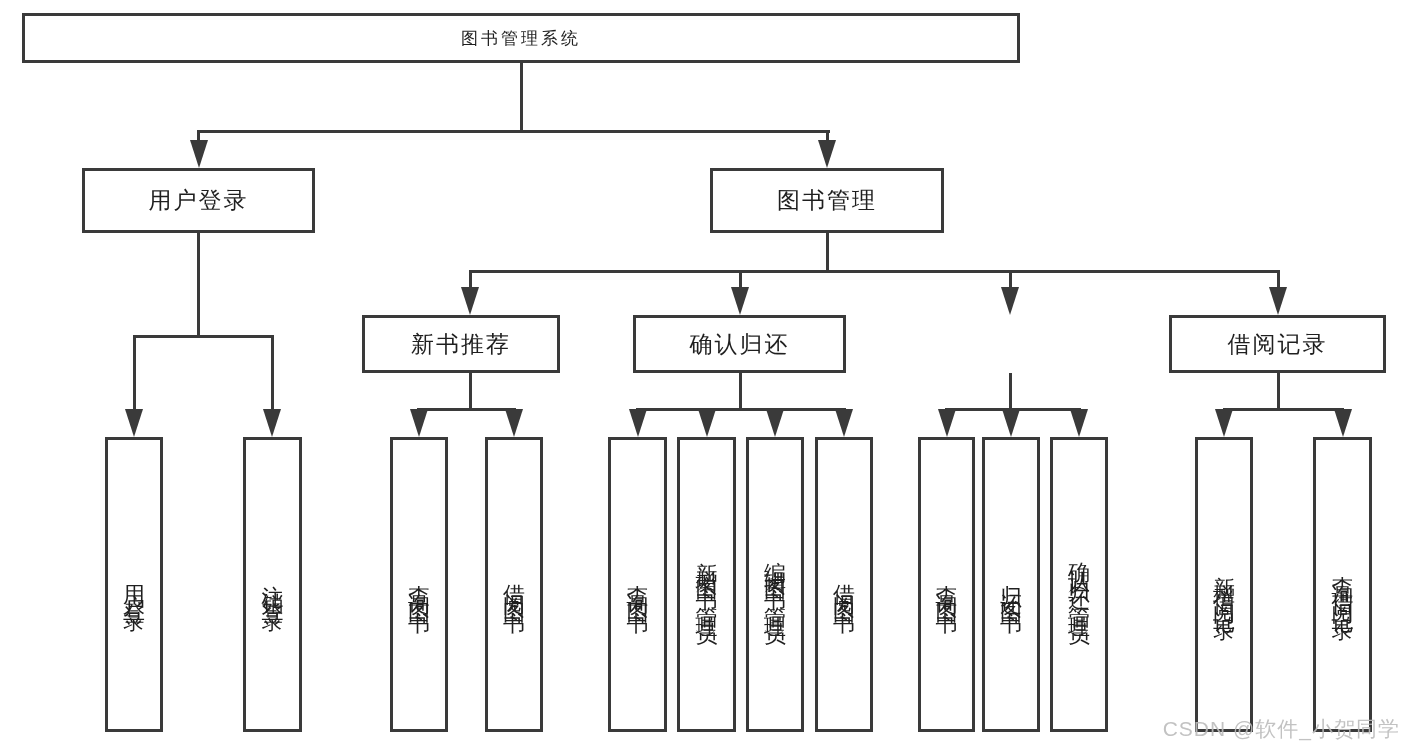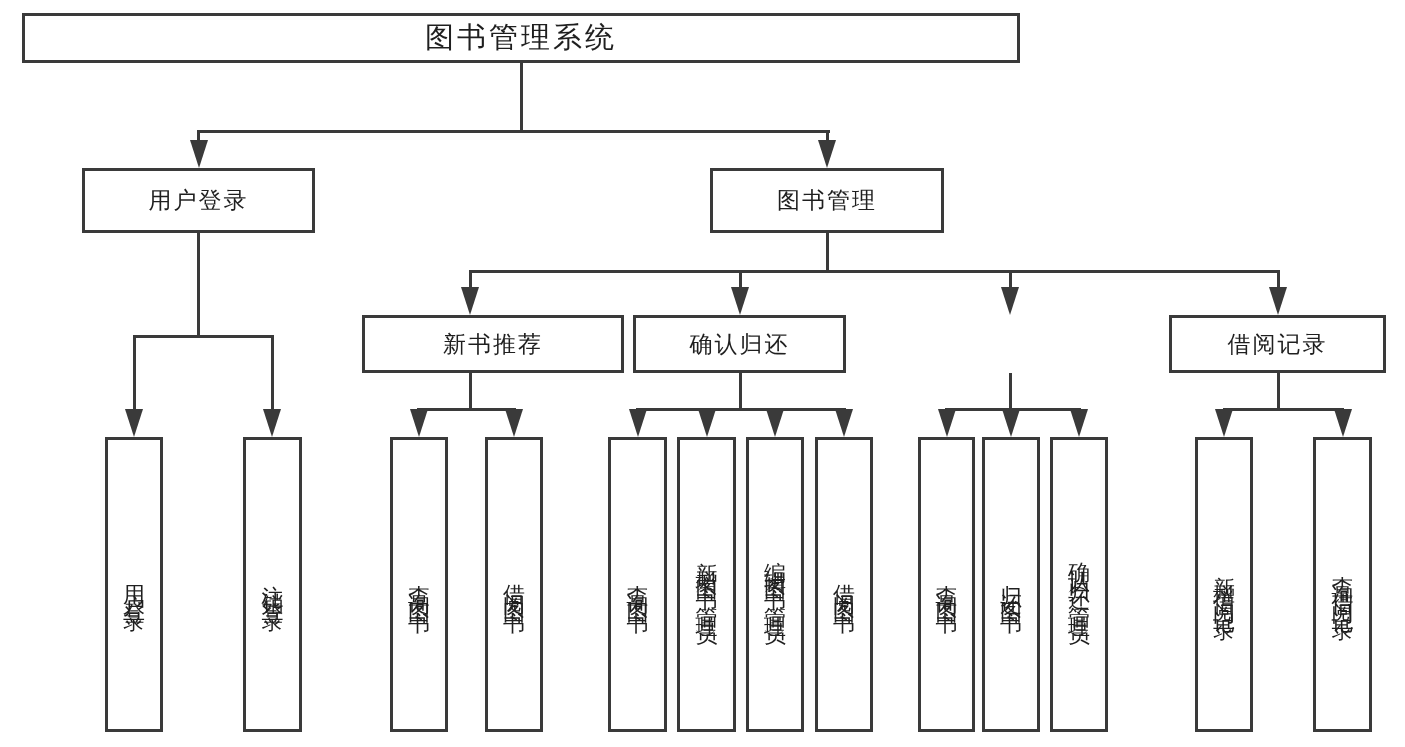--- a/index.html
+++ b/index.html
@@ -20,21 +20,21 @@
     width:1405px;height:747px;background:var(--bg);
   }
   .node{
     position:absolute;
     background:#fff;
     border:3px solid var(--line);
     display:flex;align-items:center;justify-content:center;
     color:var(--text);
   }
   .hbox{font-size:23px;letter-spacing:2px;white-space:nowrap;}
-  .rootbox{font-size:29px;letter-spacing:3px;align-items:center;}
+  .rootbox{font-size:17px;letter-spacing:3px;align-items:center;}
   .leaf .vtext{
     writing-mode:vertical-rl;
     text-orientation:mixed;
     font-size:22px;
     letter-spacing:9px;
     line-height:1;
     white-space:nowrap;
   }
   .hline,.vline{position:absolute;background:var(--line);}
   .arrow{
@@ -114,21 +114,21 @@
     <span>图书管理系统</span>
   </div>
 
   <div class="node hbox" style="left:82px;top:168px;width:233px;height:65px">
     <span>用户登录</span>
   </div>
   <div class="node hbox" style="left:710px;top:168px;width:234px;height:65px">
     <span>图书管理</span>
   </div>
 
-  <div class="node hbox" style="left:362px;top:315px;width:262px;height:58px">
+  <div class="node hbox" style="left:362px;top:315px;width:198px;height:58px">
     <span>新书推荐</span>
   </div>
   <div class="node hbox" style="left:633px;top:315px;width:213px;height:58px">
     <span>确认归还</span>
   </div>
   <div class="node hbox" style="left:1169px;top:315px;width:217px;height:58px">
     <span>借阅记录</span>
   </div>
 
   <div class="node leaf" style="left:105px;top:437px;width:58px;height:295px">
@@ -168,13 +168,14 @@
     <span class="vtext">确认归还（管理员）</span>
   </div>
 
   <div class="node leaf" style="left:1195px;top:437px;width:58px;height:295px">
     <span class="vtext">新增借阅记录</span>
   </div>
   <div class="node leaf" style="left:1313px;top:437px;width:59px;height:295px">
     <span class="vtext">查询借阅记录</span>
   </div>
 
+  <div class="watermark">CSDN @软件_小贺同学</div>
 </div>
 
 </body></html>

